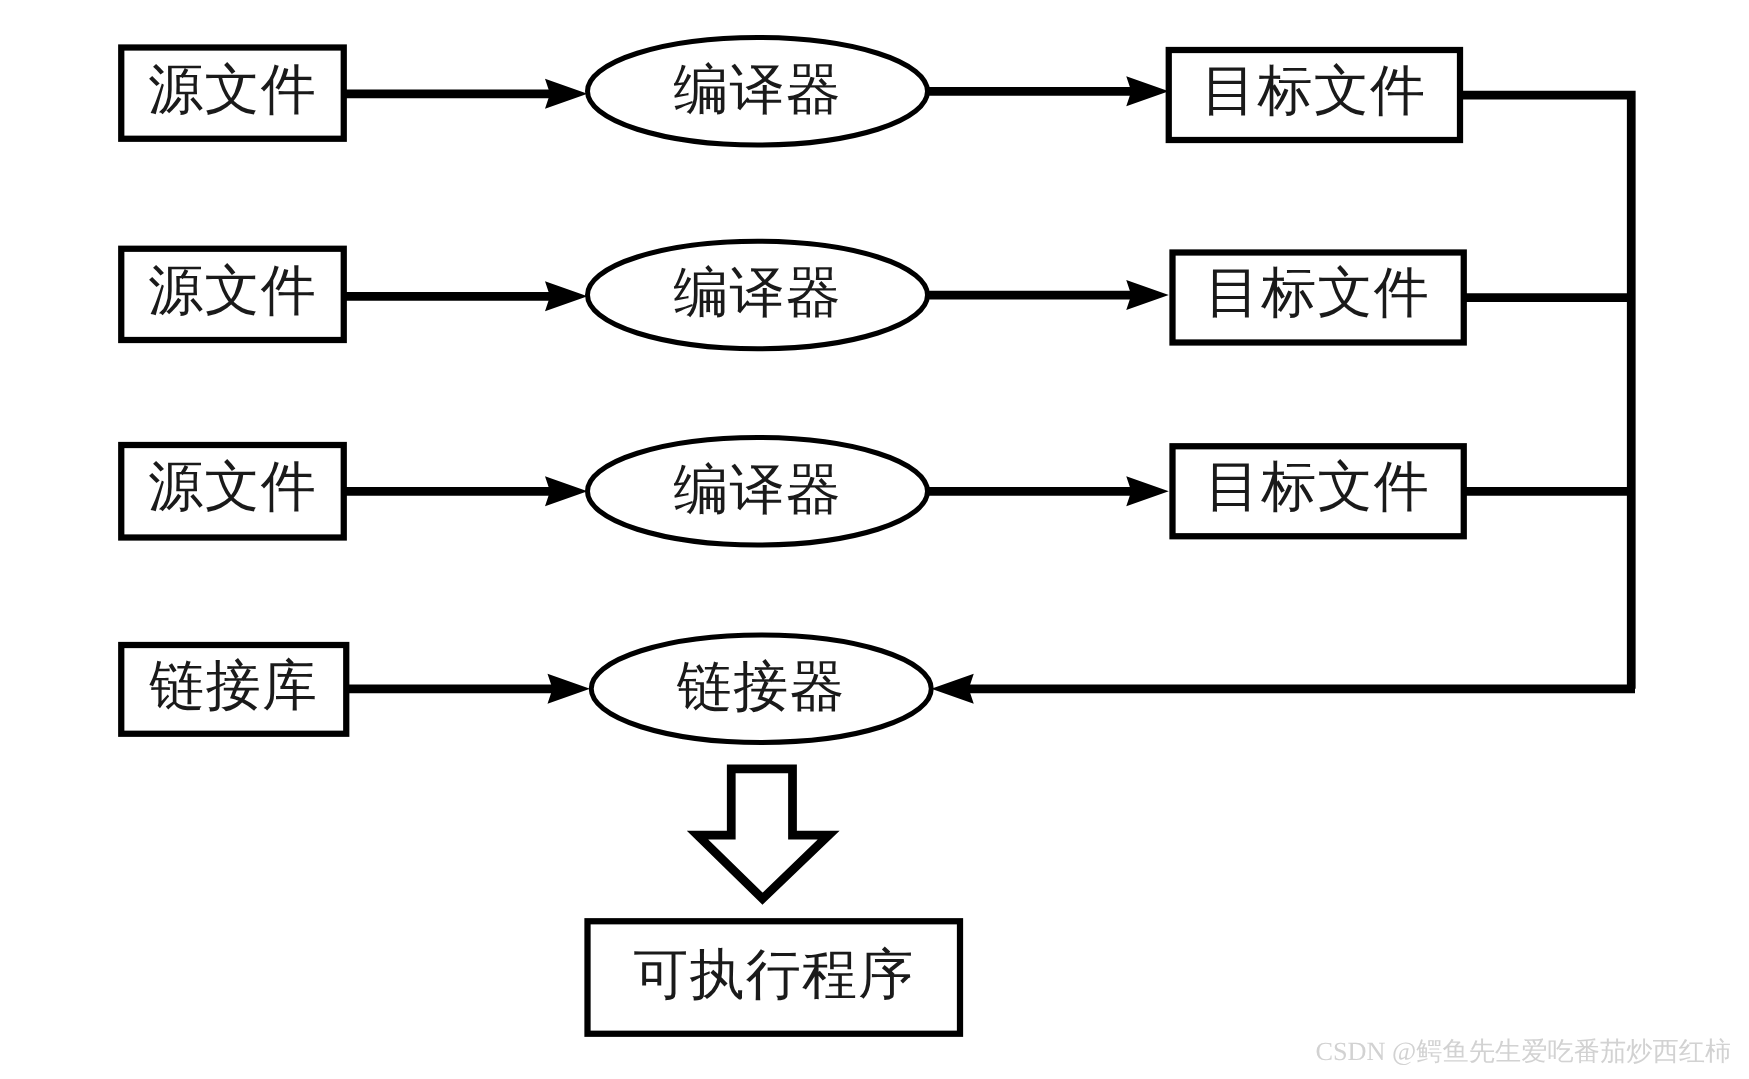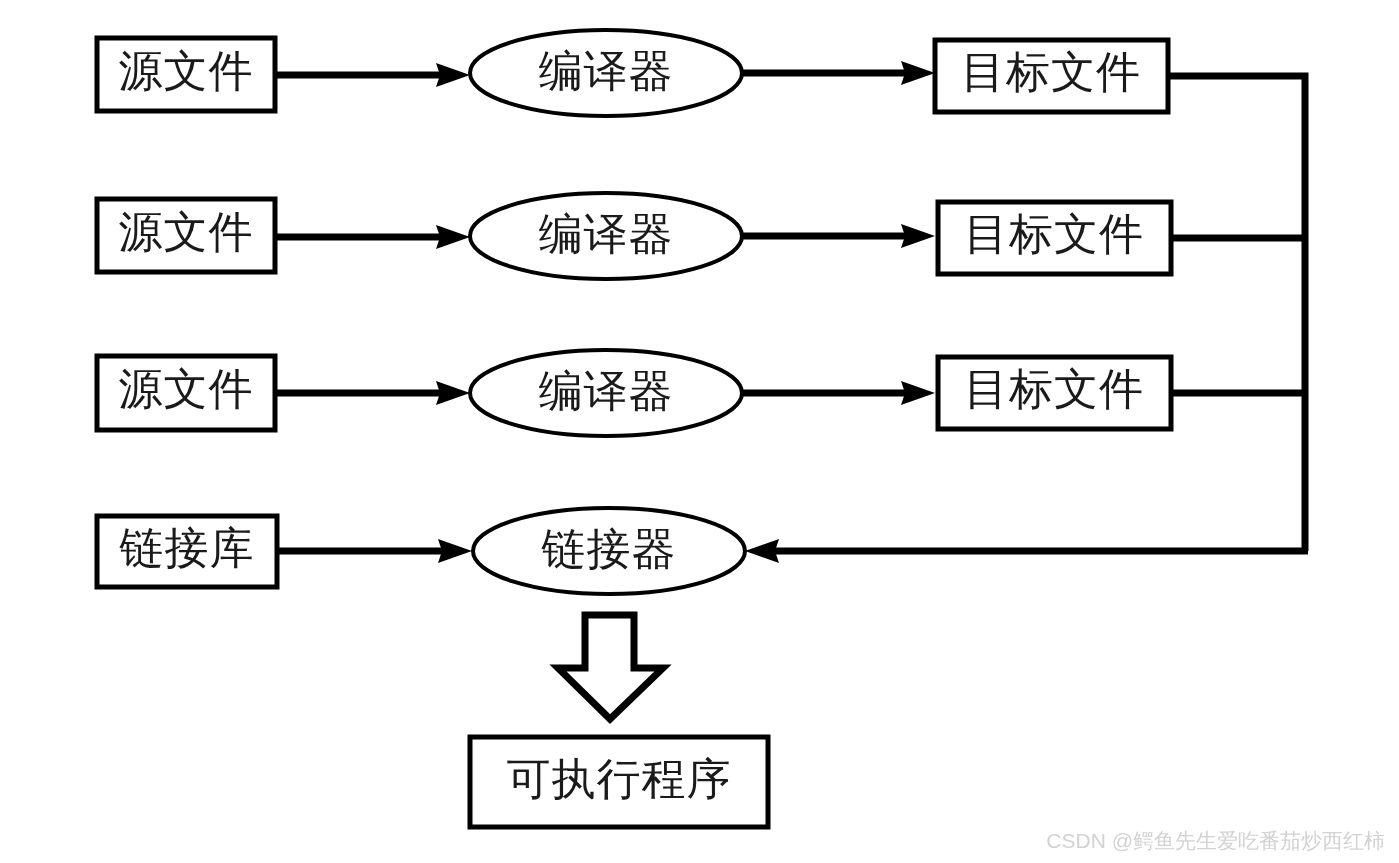--- a/index.html
+++ b/index.html
@@ -64,21 +64,21 @@
   .block-arrow {
     fill: #ffffff;
     stroke: #000000;
     stroke-width: 7;
     stroke-linejoin: miter;
   }
   .watermark {
     position: absolute;
     right: 14px;
     bottom: 8px;
-    font-family: Liberation Sans, sans-serif;
+    font-family: Liberation Serif, serif;
     font-size: 21px;
     color: #d2d2d2;
     white-space: nowrap;
     user-select: none;
   }
 </style>
 </head>
 <body>
 
 <div id="diagram-root">

